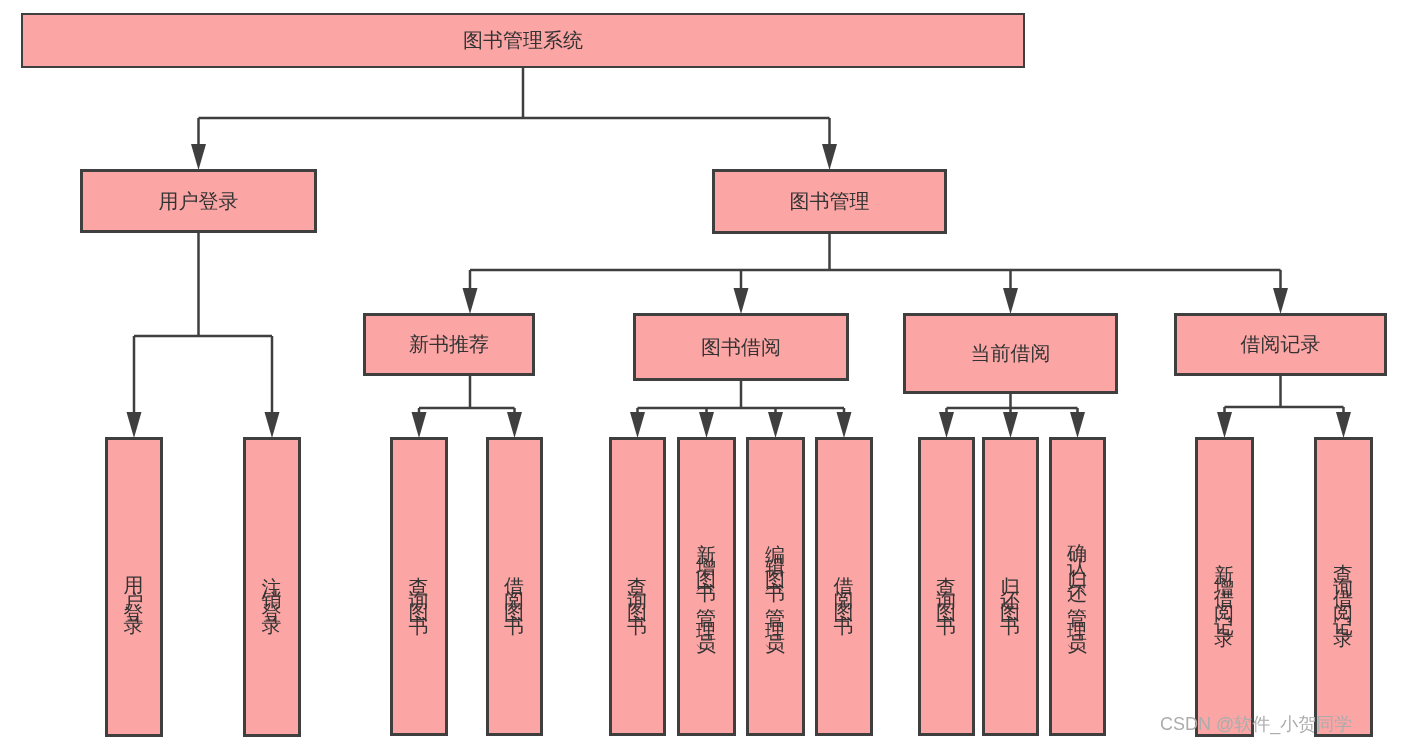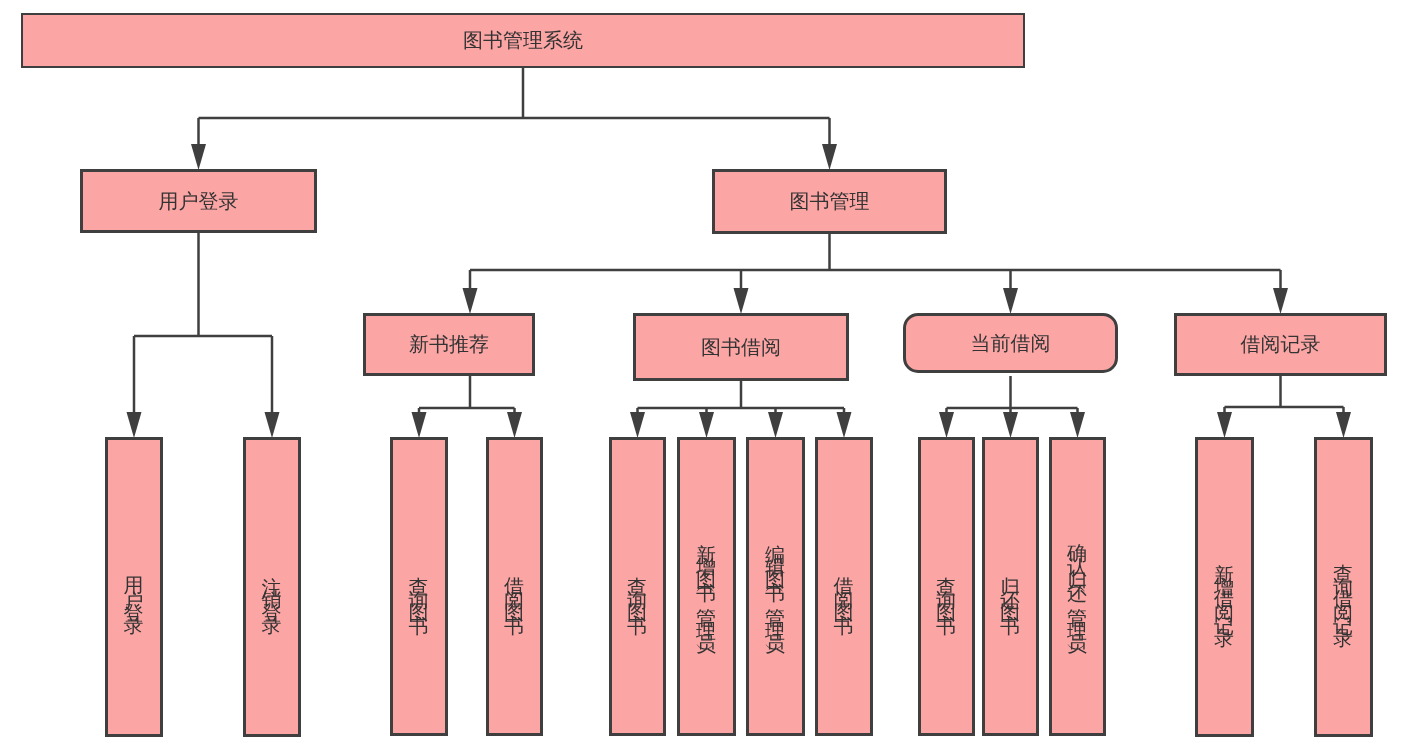--- a/index.html
+++ b/index.html
@@ -113,21 +113,21 @@
       </div>
       <div class="node" style="left: 712px; top: 169px; width: 235px; height: 65px;">
         <span>图书管理</span>
       </div>
       <div class="node" style="left: 363px; top: 313px; width: 172px; height: 63px;">
         <span>新书推荐</span>
       </div>
       <div class="node" style="left: 633px; top: 313px; width: 216px; height: 68px;">
         <span>图书借阅</span>
       </div>
-      <div class="node" style="left: 903px; top: 313px; width: 215px; height: 60px; border-radius: 15px;">
+      <div class="node" style="left: 903px; top: 313px; width: 215px; height: 81px;">
         <span>当前借阅</span>
       </div>
       <div class="node" style="left: 1174px; top: 313px; width: 213px; height: 63px; align-items: center;">
         <span>借阅记录</span>
       </div>
       <div class="node vertical" style="left: 105px; top: 437px; width: 58px; height: 300px;">
         <span>用户登录</span>
       </div>
       <div class="node vertical" style="left: 243px; top: 437px; width: 58px; height: 300px;">
         <span>注销登录</span>
@@ -159,13 +159,14 @@
       <div class="node vertical" style="left: 1049px; top: 437px; width: 57px; height: 299px;">
         <span>确认归还（管理员）</span>
       </div>
       <div class="node vertical" style="left: 1195px; top: 437px; width: 59px; height: 300px;">
         <span>新增借阅记录</span>
       </div>
       <div class="node vertical" style="left: 1314px; top: 437px; width: 59px; height: 300px;">
         <span>查询借阅记录</span>
       </div>
     </div>
+  <div id="watermark">CSDN @软件_小贺同学</div>
 </div>
 
 </body></html>

